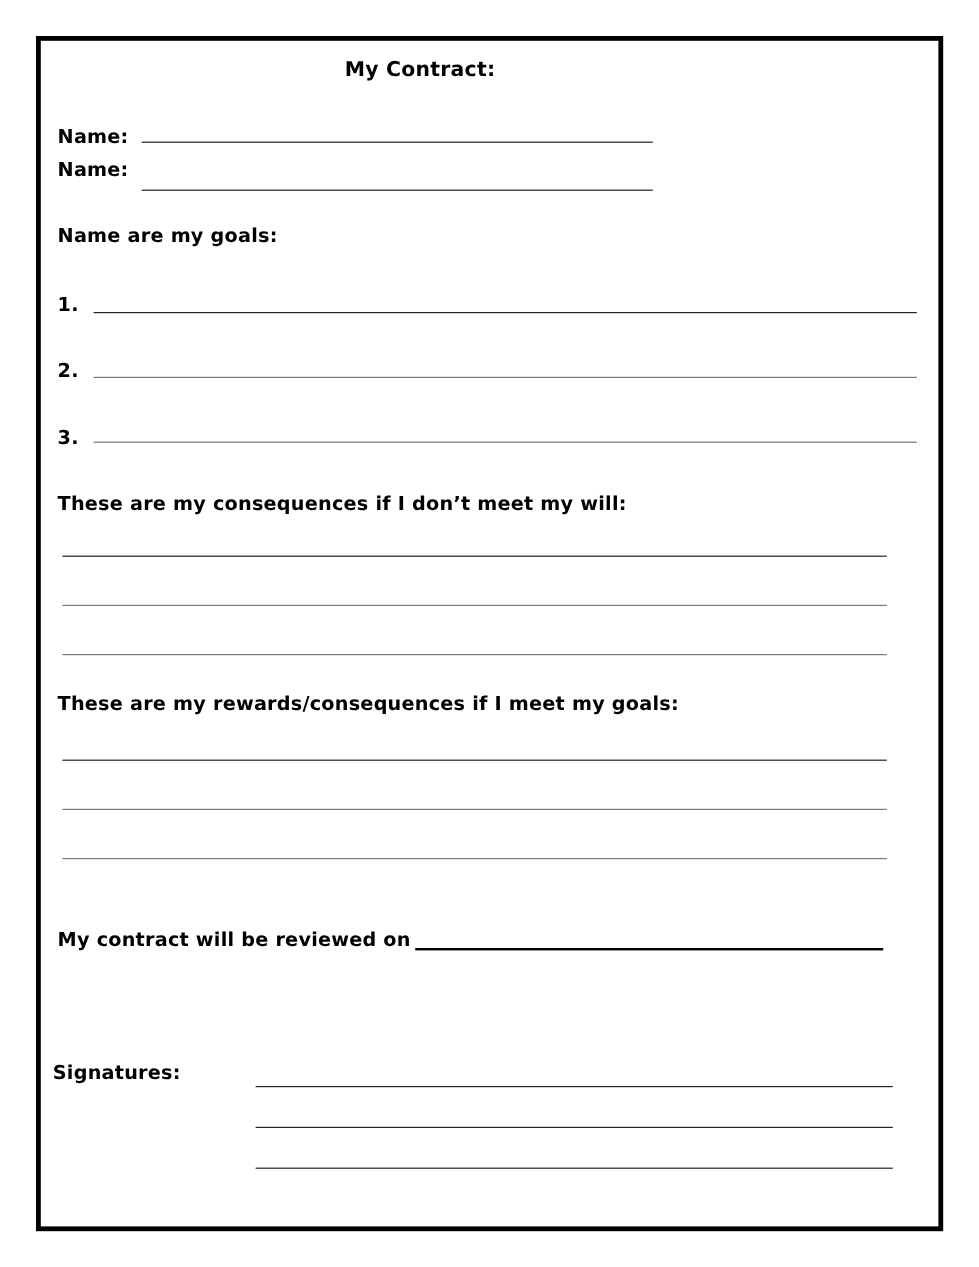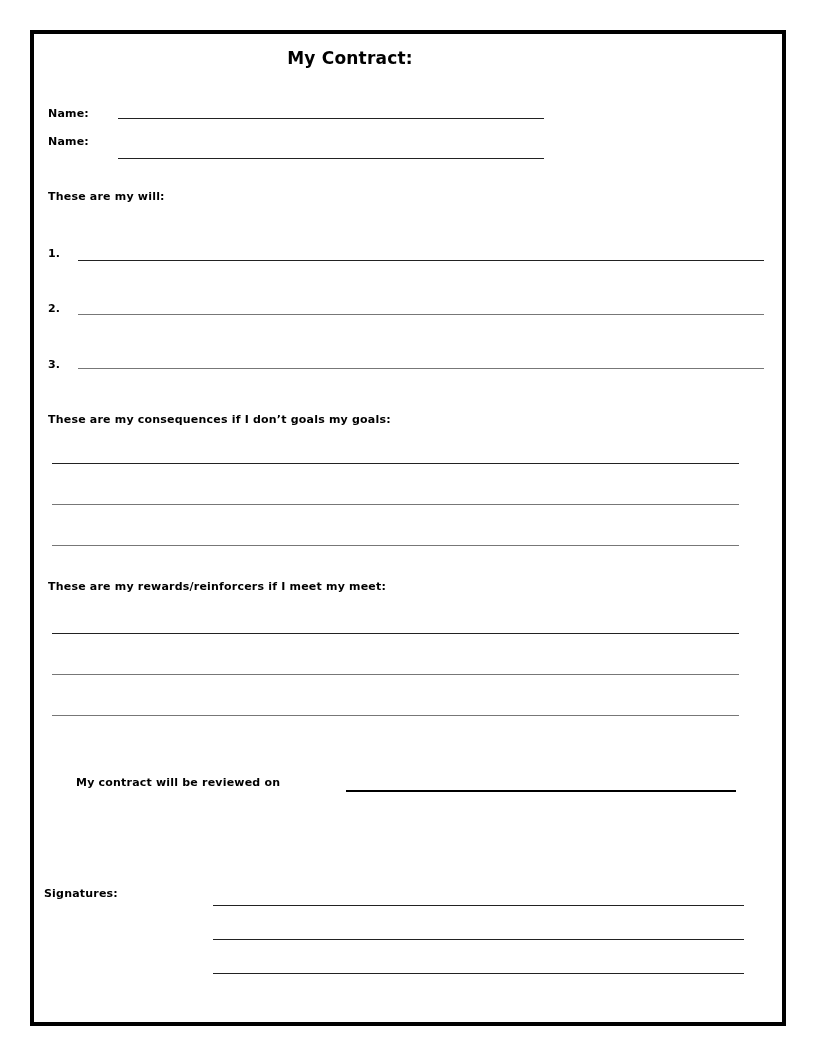--- a/index.html
+++ b/index.html
@@ -1,59 +1,59 @@
 <!DOCTYPE html>
 <html><head>
   <meta charset="utf-8">
   <style>
     html, body { margin: 0; padding: 0; background: #ffffff; }
     body { width: 816px; height: 1056px; position: relative; overflow: hidden;
            font-family: "DejaVu Sans", sans-serif; color: #000; }
     .frame { position: absolute; left: 30px; top: 30px; width: 748px; height: 988px;
              border: 4px solid #000; background: #fff; }
     .abs { position: absolute; }
-    .txt { font-size: 11px; font-weight: bold; letter-spacing: 0.2px; white-space: nowrap; line-height: 20px; }
+    .txt { font-size: 16px; font-weight: bold; letter-spacing: 0.2px; white-space: nowrap; line-height: 20px; }
     .line { position: absolute; height: 0; border-top: 1px solid #222; }
     .line.gray { border-top-color: #777; }
     .line.thick { border-top: 2px solid #000; }
     .title { font-size: 17px; }
   </style>
 </head>
 <body>
 
 <div class="frame"></div>
 
 <div class="abs txt title" style="left:0; width:700px; text-align:center; top:48px;">My Contract:</div>
 
 <div class="abs txt" style="left:48px; top:104px;">Name:</div>
 <div class="line" style="left:118px; width:426px; top:118px;"></div>
 
 <div class="abs txt" style="left:48px; top:132px;">Name:</div>
 <div class="line" style="left:118px; width:426px; top:158px;"></div>
 
-<div class="abs txt" style="left:48px; top:187px;">These are my will:</div>
+<div class="abs txt" style="left:48px; top:187px;">Name are my goals:</div>
 
 <div class="abs txt" style="left:48px; top:244px;">1.</div>
 <div class="line" style="left:78px; width:686px; top:260px;"></div>
 
 <div class="abs txt" style="left:48px; top:299px;">2.</div>
 <div class="line gray" style="left:78px; width:686px; top:314px;"></div>
 
 <div class="abs txt" style="left:48px; top:355px;">3.</div>
 <div class="line gray" style="left:78px; width:686px; top:368px;"></div>
 
-<div class="abs txt" style="left:48px; top:410px;">These are my consequences if I don’t goals my goals:</div>
+<div class="abs txt" style="left:48px; top:410px;">These are my consequences if I don’t meet my will:</div>
 <div class="line" style="left:52px; width:687px; top:463px;"></div>
 <div class="line gray" style="left:52px; width:687px; top:504px;"></div>
 <div class="line gray" style="left:52px; width:687px; top:545px;"></div>
 
-<div class="abs txt" style="left:48px; top:577px;">These are my rewards/reinforcers if I meet my meet:</div>
+<div class="abs txt" style="left:48px; top:577px;">These are my rewards/consequences if I meet my goals:</div>
 <div class="line" style="left:52px; width:687px; top:633px;"></div>
 <div class="line gray" style="left:52px; width:687px; top:674px;"></div>
 <div class="line gray" style="left:52px; width:687px; top:715px;"></div>
 
-<div class="abs txt" style="left:48px; top:773px;margin-left:28px;">My contract will be reviewed on</div>
+<div class="abs txt" style="left:48px; top:773px;">My contract will be reviewed on</div>
 <div class="line thick" style="left:346px; width:390px; top:790px;"></div>
 
 <div class="abs txt" style="left:44px; top:884px;">Signatures:</div>
 <div class="line" style="left:213px; width:531px; top:905px;"></div>
 <div class="line" style="left:213px; width:531px; top:939px;"></div>
 <div class="line" style="left:213px; width:531px; top:973px;"></div>
 
 </body></html>

